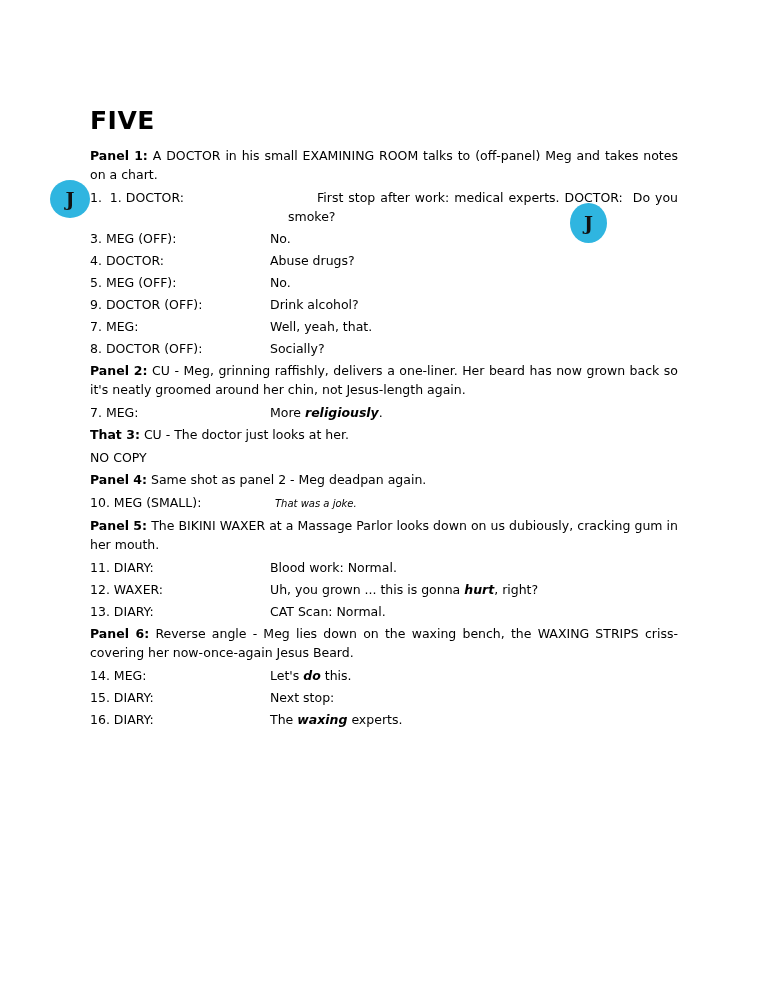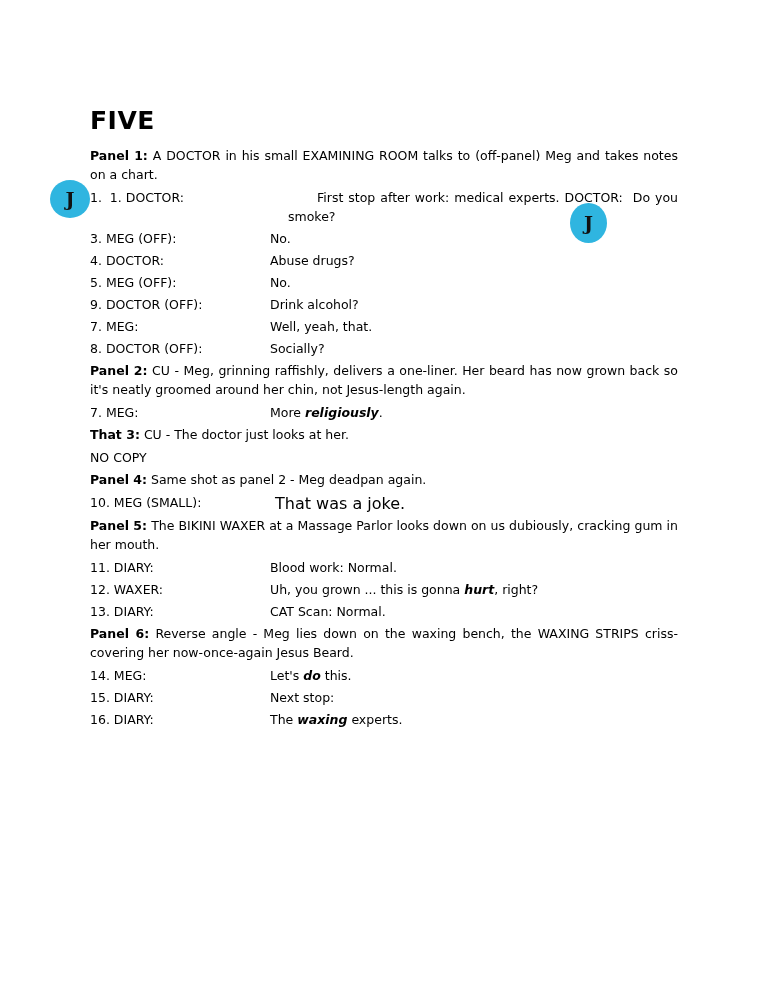--- a/index.html
+++ b/index.html
@@ -51,24 +51,25 @@
   }
   .dialogue .speaker {
     white-space: nowrap;
   }
   .dialogue.first .speech {
     text-align: justify;
     padding-left: 18px;
     text-indent: 29px;
   }
   .dialogue.small-line .speech {
-    font-size: 16px;
+    font-size: 10px;
     line-height: 19px;
     padding-top: 1px;
     padding-left: 5px;
+    font-style: italic;
   }
   .bi {
     font-weight: bold;
     font-style: italic;
     text-align: right;
   }
   .footer {
     position: absolute;
     right: 89px;
     top: 922px;

